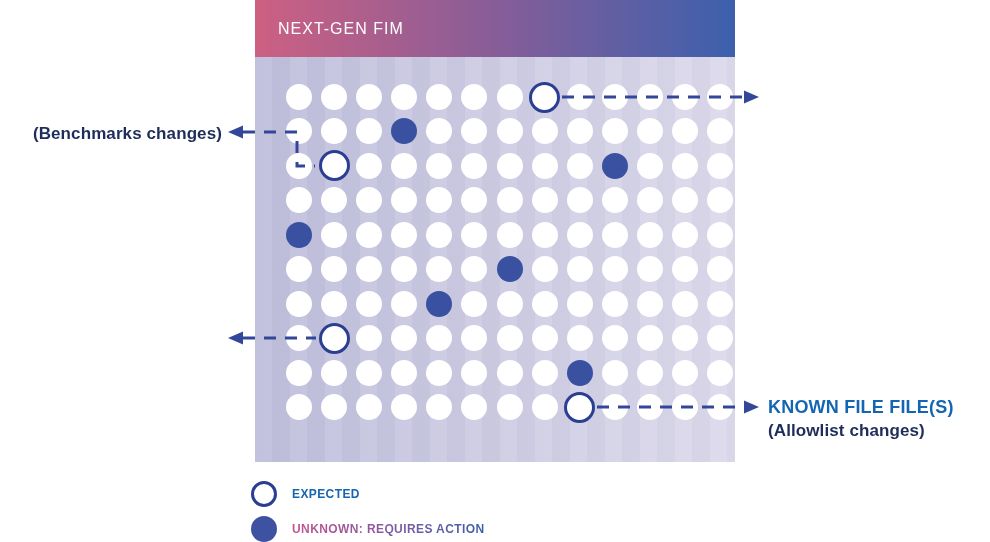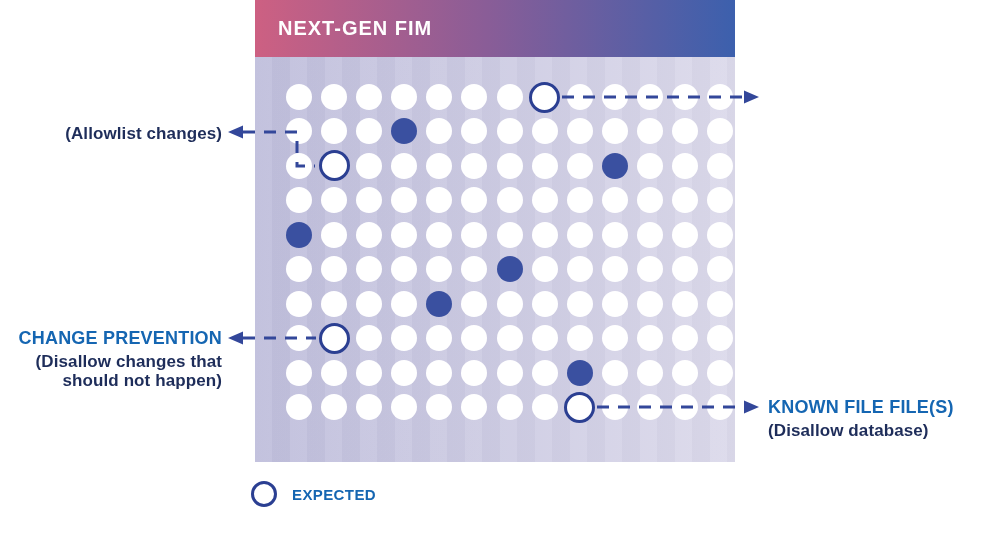--- a/index.html
+++ b/index.html
@@ -24,22 +24,22 @@
     position: absolute;
     left: 0; top: 0;
     width: 480px; height: 57px;
     background: linear-gradient(90deg, #cd6082 0%, #8a5d97 48%, #3c60ad 100%);
     display: flex;
     align-items: center;
     padding-left: 23px;
   }
   .panel-title {
     color: #ffffff;
-    font-size: 20px;
-    font-weight: 700;
+    font-size: 16px;
+    font-weight: 400;
     letter-spacing: 1px;
   }
   .panel-body {
     position: absolute;
     left: 0; top: 57px;
     width: 480px; height: 405px;
     background:
       repeating-linear-gradient(90deg,
         rgba(255,255,255,0.05) 0px, rgba(255,255,255,0.05) 17px,
         rgba(0,0,40,0.02) 17px, rgba(0,0,40,0.02) 35px),
@@ -94,21 +94,21 @@
     z-index: 3;
   }
   .legend-dot {
     width: 26px; height: 26px;
     border-radius: 50%;
     flex: 0 0 auto;
   }
   .legend-dot.ring   { background: #ffffff; border: 3.5px solid #2b3f92; }
   .legend-dot.filled { background: #3e52a2; }
   .legend-label {
-    font-size: 15px;
+    font-size: 12px;
     font-weight: 700;
     letter-spacing: 0.4px;
     white-space: nowrap;
   }
   .legend-label.blue { color: #1566b2; }
   .legend-label.gradient {
     background: linear-gradient(90deg, #c0548c 0%, #8c59a0 45%, #3b5fa9 100%);
     -webkit-background-clip: text;
     background-clip: text;
     color: transparent;
@@ -269,32 +269,31 @@
 
     <path d="M243,338 H316" fill="none" stroke="#33479a" stroke-width="3" stroke-dasharray="12 9"></path>
     <polygon points="243,331.5 243,344.5 228,338" fill="#33479a"></polygon>
 
     <path d="M597,407 H744" fill="none" stroke="#33479a" stroke-width="3" stroke-dasharray="12 9"></path>
     <polygon points="744,400.5 744,413.5 759,407" fill="#33479a"></polygon>
   </svg>
 
 
   <div class="callout align-right" style="right:768px; top:124px;">
-    <div class="callout-sub">(Allowlist changes)</div>
-  </div>
-
-  <div class="callout align-right" style="right:768px; top:329px;">
-    <div class="callout-heading">CHANGE PREVENTION</div>
-    <div class="callout-sub">(Disallow changes that</div>
-    <div class="callout-sub">should not happen)</div>
-  </div>
+    <div class="callout-sub">(Benchmarks changes)</div>
+  </div>
+
 
   <div class="callout" style="left:768px; top:398px;">
     <div class="callout-heading">KNOWN FILE FILE(S)</div>
-    <div class="callout-sub">(Disallow database)</div>
+    <div class="callout-sub">(Allowlist changes)</div>
   </div>
 
   <div class="legend-row" style="left:251px; top:481px;">
     <span class="legend-dot ring"></span>
     <span class="legend-label blue">EXPECTED</span>
   </div>
+  <div class="legend-row" style="left:251px; top:516px;">
+    <span class="legend-dot filled"></span>
+    <span class="legend-label gradient">UNKNOWN: REQUIRES ACTION</span>
+  </div>
 
 </div>
 
 </body></html>

